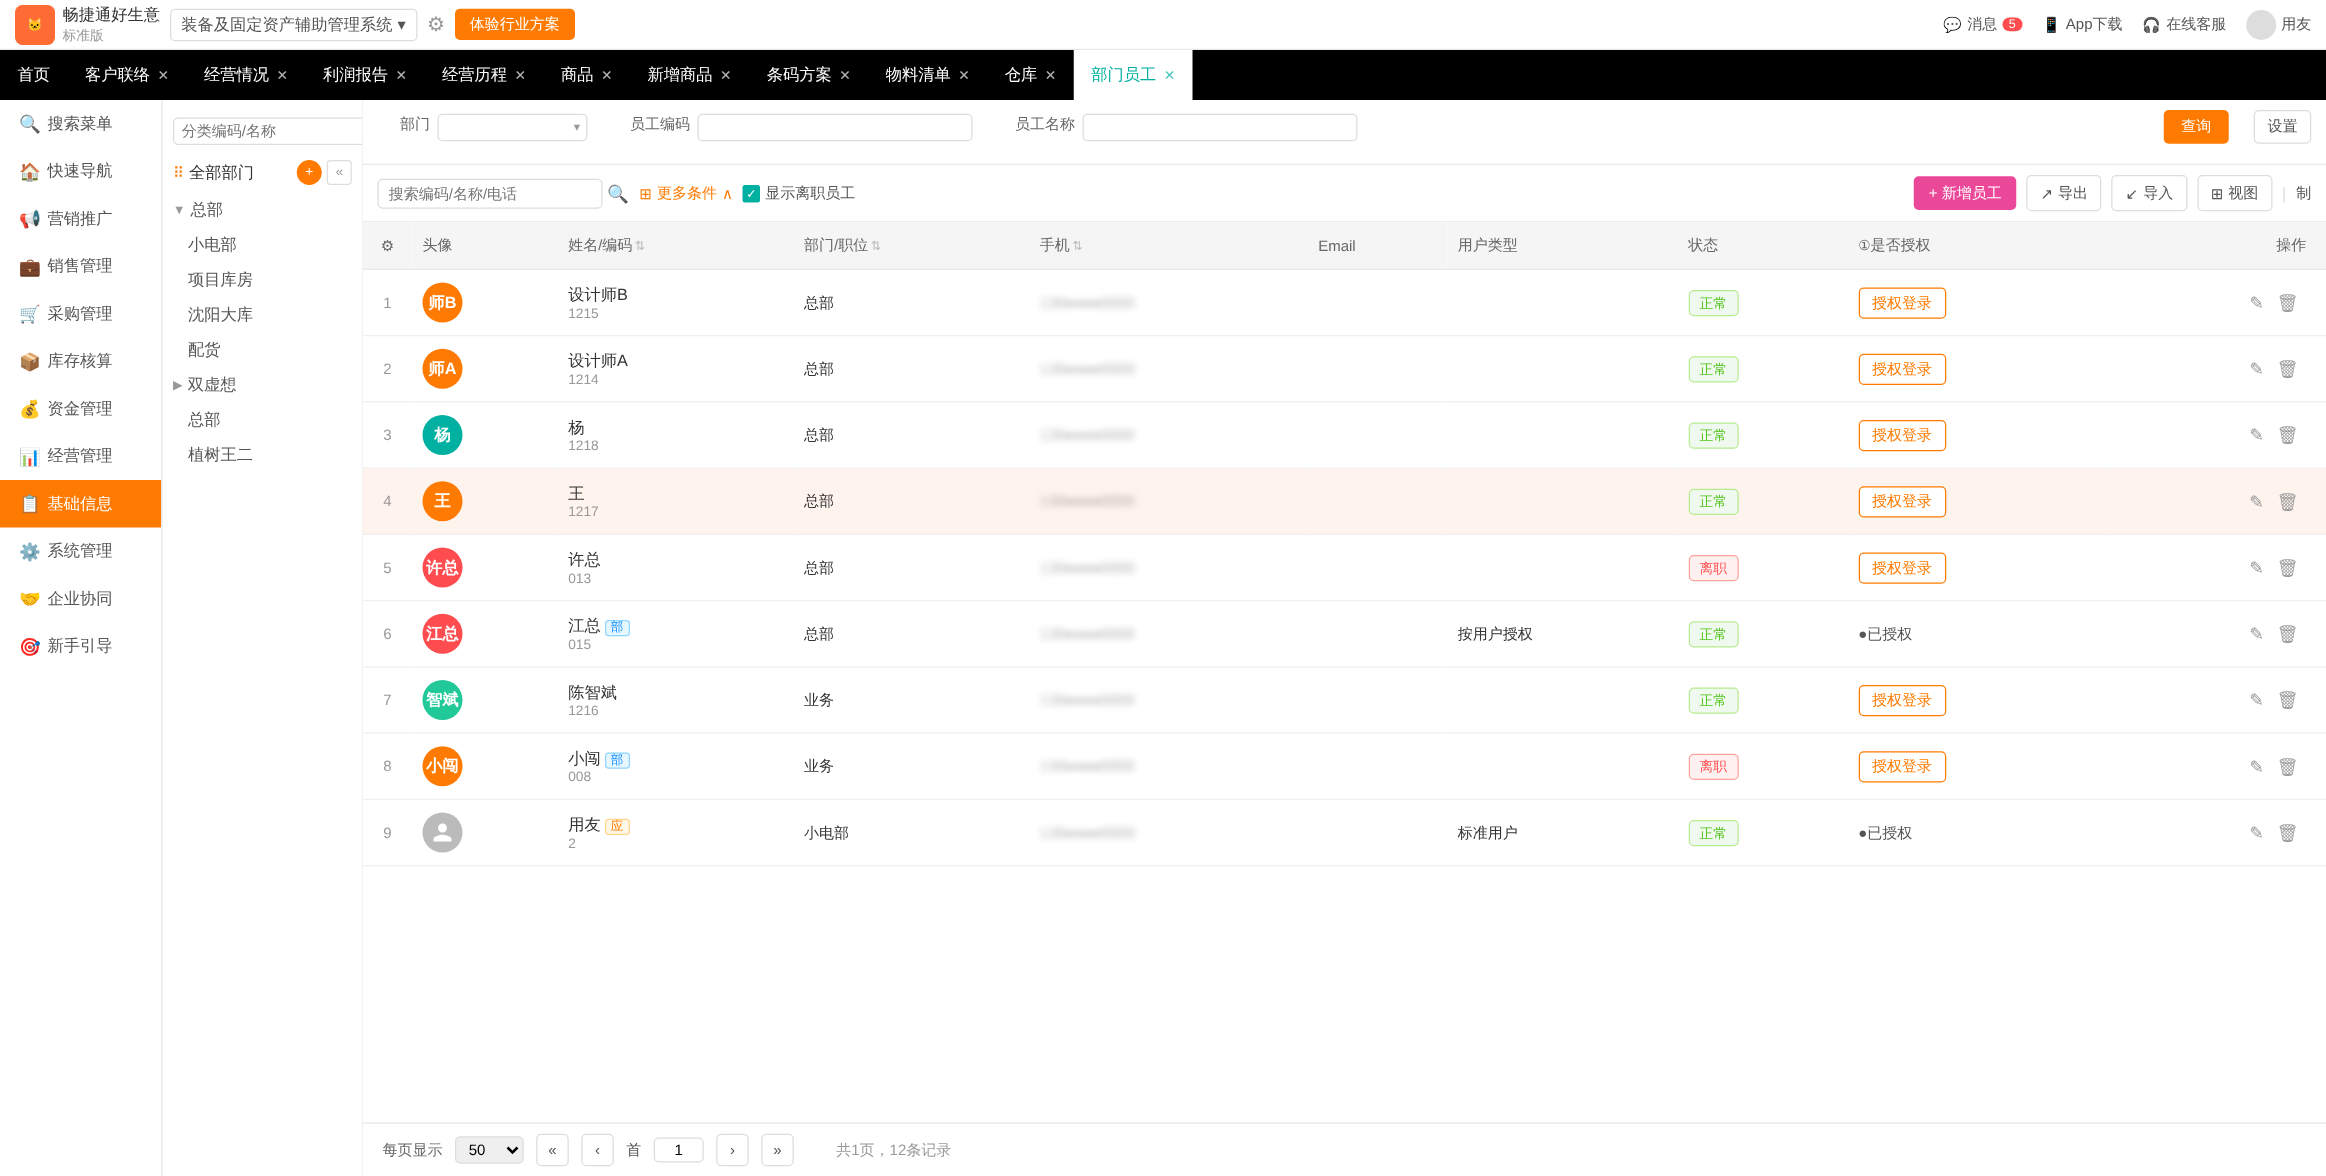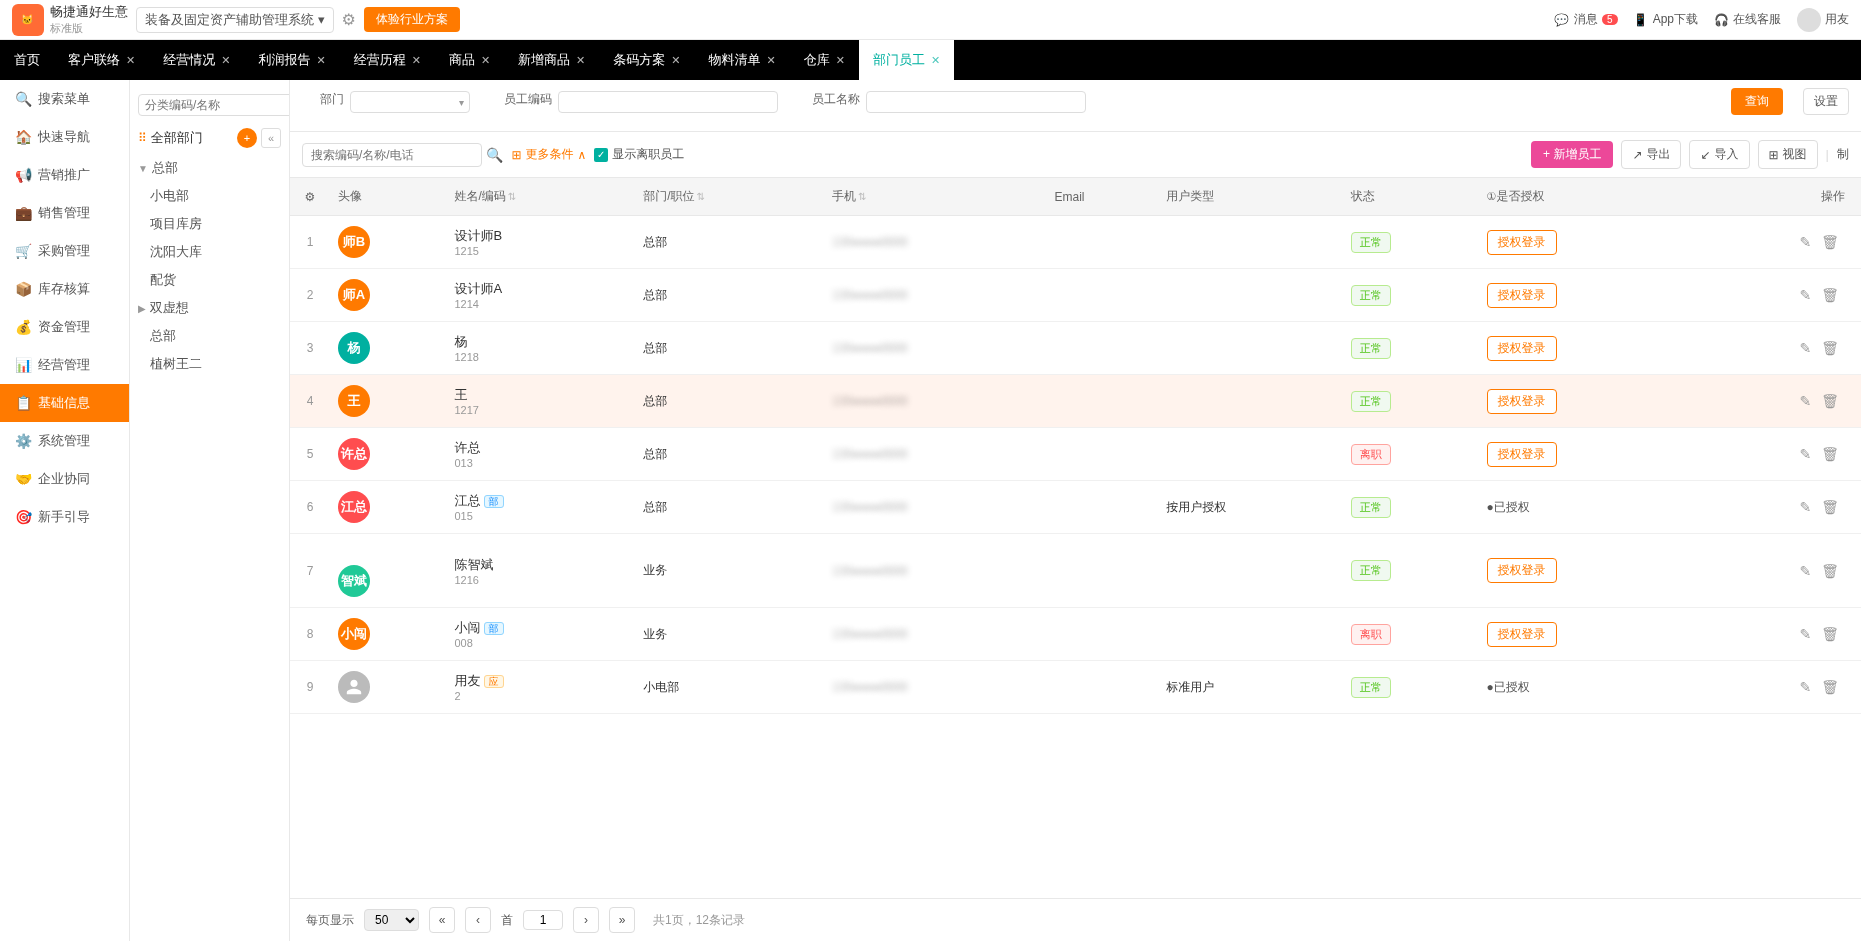--- a/index.html
+++ b/index.html
@@ -78,42 +78,42 @@
     thead th:first-child { width: 40px; text-align: center; }
     tbody tr { border-bottom: 1px solid #f0f0f0; }
     tbody tr.highlighted { background: #fff3ed; }
     tbody td { padding: 10px 8px; font-size: 12px; color: #333; vertical-align: middle; }
     tbody td:first-child { text-align: center; color: #999; }
     .avatar { width: 32px; height: 32px; border-radius: 50%; display: flex; align-items: center; justify-content: center; color: white; font-size: 13px; font-weight: bold; }
     .av-orange { background: #ff7a00; }
     .av-green { background: #00b0a0; }
     .av-red { background: #ff4d4f; }
     .av-gray { background: #bbb; }
-    .av-teal { background: #20c997; margin-top: 21px; }
+    .av-teal { background: #20c997; }
     .name-code { display: flex; flex-direction: column; }
     .emp-name { font-size: 13px; color: #333; }
     .emp-code { font-size: 11px; color: #999; }
     .status-badge { display: inline-block; padding: 2px 8px; border-radius: 4px; font-size: 11px; }
     .status-normal { background: #f0f9f0; color: #52c41a; border: 1px solid #b7eb8f; }
     .status-resigned { background: #fff1f0; color: #ff4d4f; border: 1px solid #ffa39e; }
     .btn-auth { border: 1px solid #ff7a00; color: #ff7a00; background: white; border-radius: 4px; padding: 3px 10px; font-size: 12px; cursor: pointer; white-space: nowrap; }
     .authorized { color: #555; font-size: 12px; display: flex; align-items: center; gap: 4px; }
     .tag-blue { background: #e6f7ff; color: #1890ff; border: 1px solid #91d5ff; border-radius: 3px; padding: 0 4px; font-size: 10px; margin-left: 3px; }
     .tag-orange { background: #fff7e6; color: #ff7a00; border: 1px solid #ffd591; border-radius: 3px; padding: 0 4px; font-size: 10px; margin-left: 3px; }
     .col-ops { display: flex; gap: 6px; justify-content: flex-end; padding-right: 12px; }
     .op-btn { background: none; border: none; cursor: pointer; color: #999; font-size: 14px; padding: 2px; }
     .blurred { color: transparent; text-shadow: 0 0 6px rgba(0,0,0,0.3); user-select: none; font-size: 12px; }
 
     
     .pagination { background: #fff; border-top: 1px solid #e8e8e8; padding: 8px 16px; display: flex; align-items: center; gap: 10px; font-size: 12px; color: #555; }
     .page-size-label { color: #666; }
     .page-size-select { border: 1px solid #ddd; border-radius: 4px; padding: 2px 6px; font-size: 12px; outline: none; }
     .page-btn { width: 26px; height: 26px; border: 1px solid #ddd; border-radius: 4px; background: white; cursor: pointer; display: flex; align-items: center; justify-content: center; font-size: 12px; color: #555; }
     .page-num { border: 1px solid #ddd; border-radius: 4px; padding: 2px 8px; font-size: 12px; }
-    .page-total { color: #999; margin-left: 8px; }
+    .page-total { color: #999; margin-left: 24px; }
 
     
     ::-webkit-scrollbar { width: 6px; height: 6px; }
     ::-webkit-scrollbar-track { background: #f1f1f1; }
     ::-webkit-scrollbar-thumb { background: #ccc; border-radius: 3px; }
     .sort-icon { color: #bbb; font-size: 10px; margin-left: 2px; cursor: pointer; }
   </style>
 </head>
 <body>
 

